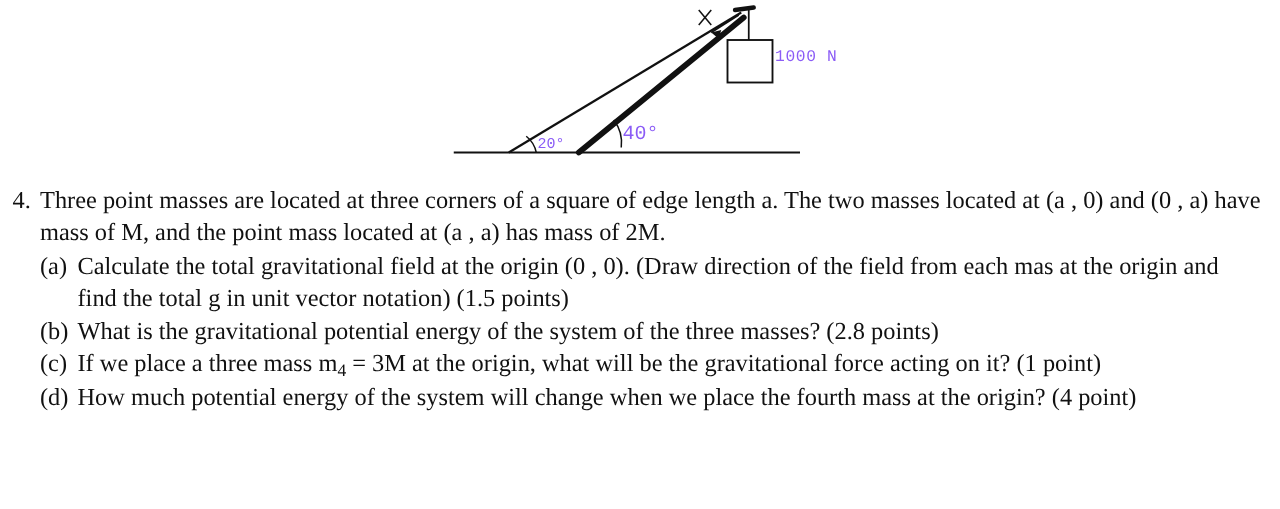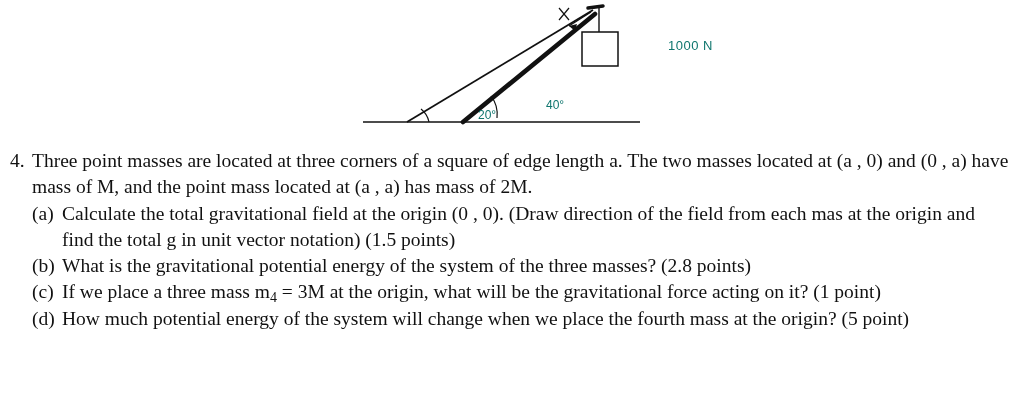--- a/index.html
+++ b/index.html
@@ -25,41 +25,40 @@
   .figure {
     position: absolute;
     left: 355px;
     top: 0px;
     width: 330px;
     height: 140px;
   }
   .figure svg { display: block; }
   .fig-label {
     position: absolute;
-    font-family: Liberation Sans, sans-serif;
+    font-family: Liberation Mono, monospace;
     font-size: 13px;
-    color: #0f766e;
+    color: #8b5cf6;
     white-space: nowrap;
-    padding-left: 48px;
   }
   .label-load {
     left: 265px;
     top: 38px;
     font-style: normal;
     letter-spacing: 0.5px;
   }
   .label-a30 {
     left: 75px;
     top: 108px;
     font-size: 12px;
   }
   .label-a40 {
     left: 143px;
     top: 98px;
-    font-size: 12px;
+    font-size: 16px;
   }
 
   
   .problem {
     position: absolute;
     left: 10px;
     top: 148px;
     width: 1000px;
     font-size: 19.5px;
     line-height: 1.33;
@@ -148,19 +147,19 @@
         <div class="part-text">What is the gravitational potential energy of the system of the three masses? (2.8 points)</div>
       </div>
 
       <div class="part">
         <div class="part-label">(c)</div>
         <div class="part-text"><span>If we place a three mass m</span><span class="sub">4</span><span> = 3M at the origin, what will be the gravitational force acting on it? (1 point)</span></div>
       </div>
 
       <div class="part">
         <div class="part-label">(d)</div>
-        <div class="part-text">How much potential energy of the system will change when we place the fourth mass at the origin? (5 point)</div>
+        <div class="part-text">How much potential energy of the system will change when we place the fourth mass at the origin? (4 point)</div>
       </div>
 
     </div>
   </div>
 
 </div>
 
 </body></html>

